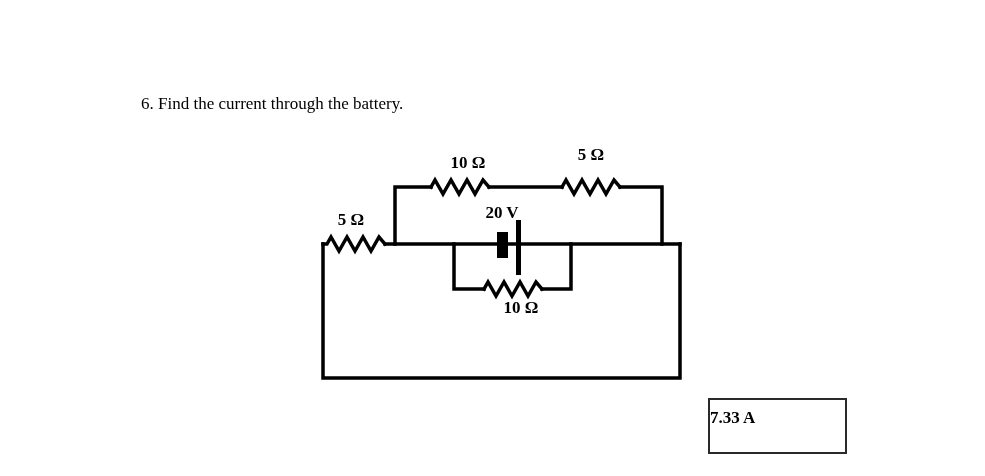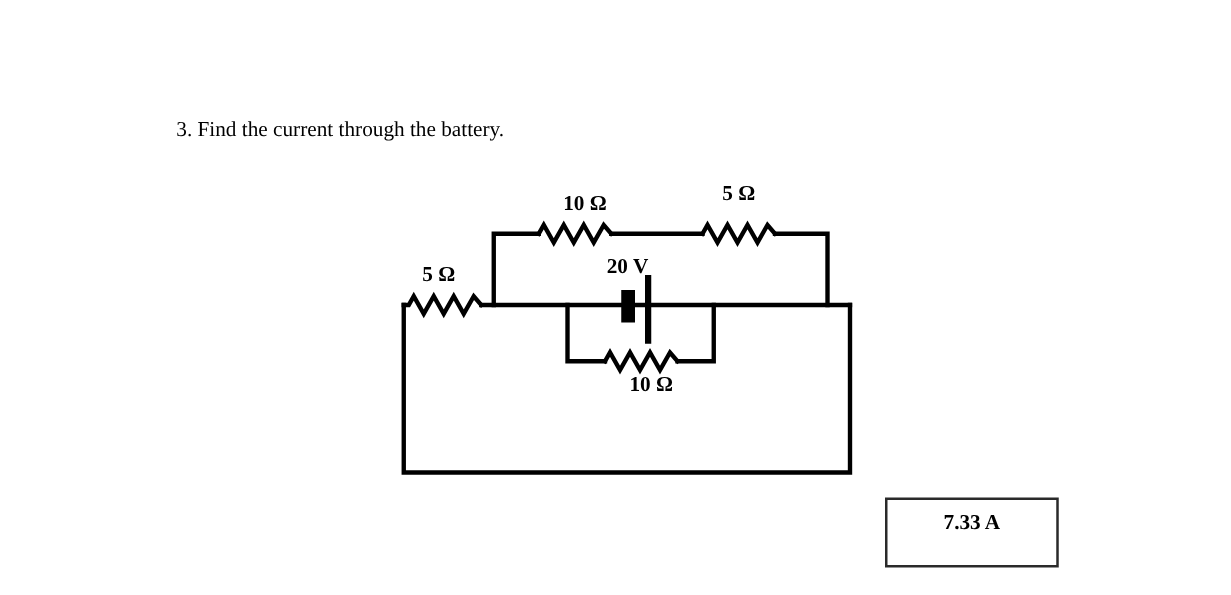--- a/index.html
+++ b/index.html
@@ -32,34 +32,34 @@
     fill: #000000;
   }
   .answer-box {
     position: absolute;
     left: 708px;
     top: 398px;
     width: 135px;
     height: 52px;
     border: 2px solid #2a2a2a;
     background: #ffffff;
-    text-align: center;
+    text-align: left;
   }
   .answer-text {
     display: inline-block;
     margin-top: 8px;
     font-weight: bold;
     font-size: 17px;
     color: #000000;
   }
 </style>
 </head>
 <body>
 
-<div class="problem-title">3. Find the current through the battery.</div>
+<div class="problem-title">6. Find the current through the battery.</div>
 
 <svg class="circuit" width="985" height="476" viewBox="0 0 985 476">
 
   <g stroke="#000000" stroke-width="3.5" fill="none" stroke-linejoin="miter" stroke-linecap="square">
 
     <path d="M 323 244 L 323 378 L 680 378 L 680 244"></path>
 
     <path d="M 323 244 L 327 244 L 331 237 L 339 251 L 347 237 L 355 251 L 363 237 L 371 251 L 379 237 L 385 244"></path>
 
     <path d="M 385 244 L 516 244"></path>

